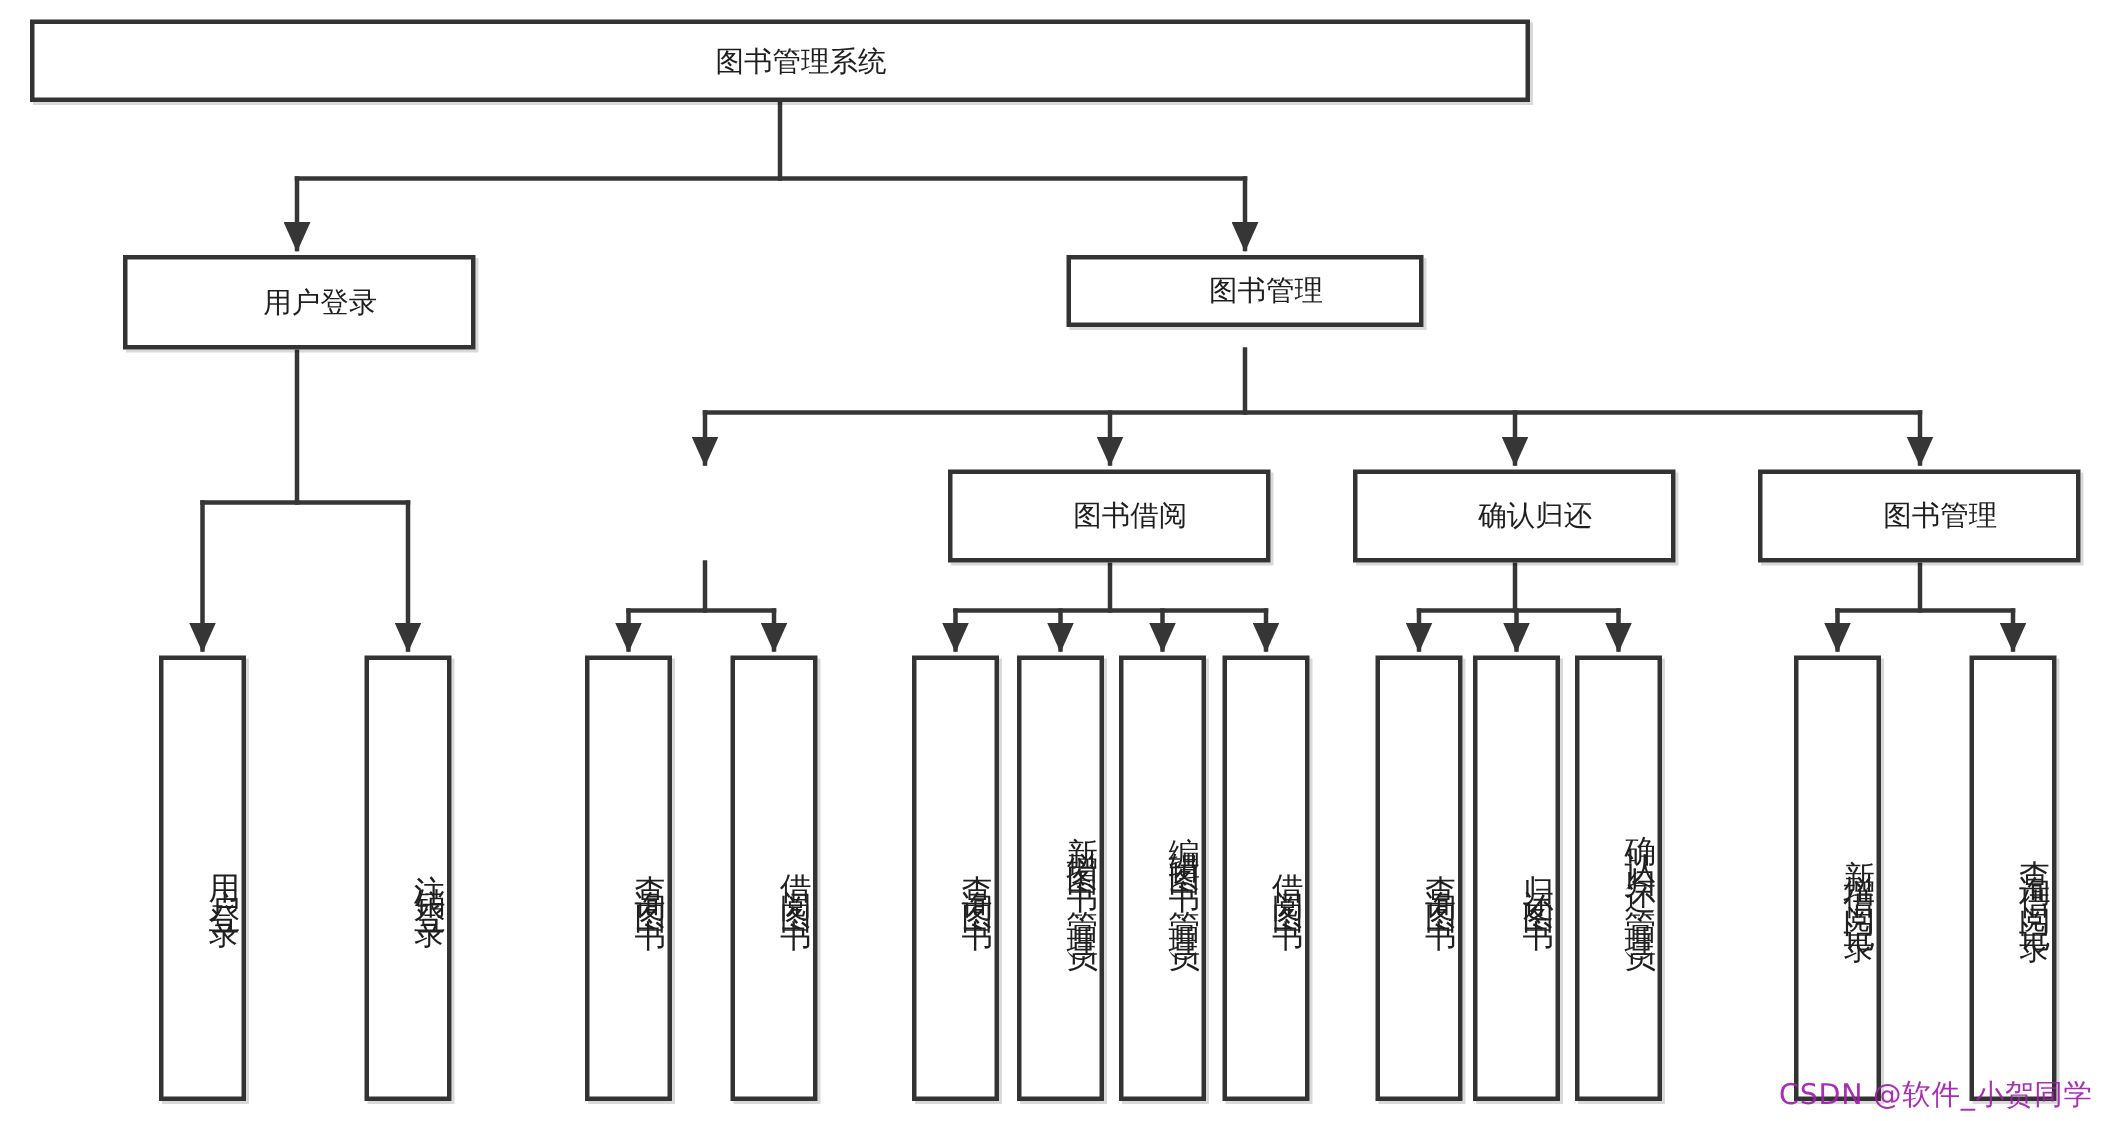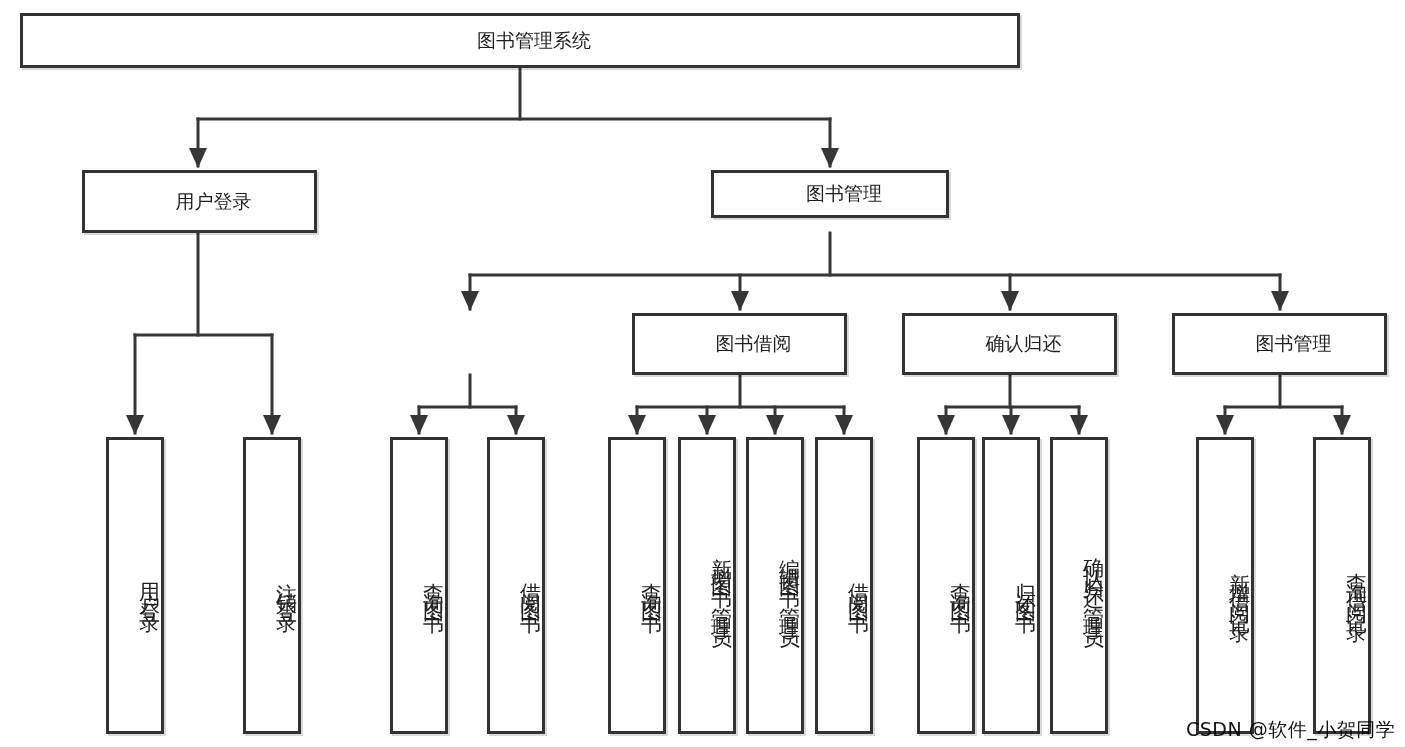--- a/index.html
+++ b/index.html
@@ -31,21 +31,21 @@
   }
   .leaf.x1  { left:106px; }  .leaf.x2  { left:243px; }
   .leaf.x3  { left:390px; }  .leaf.x4  { left:487px; }
   .leaf.x5  { left:608px; }  .leaf.x6  { left:678px; }
   .leaf.x7  { left:746px; }  .leaf.x8  { left:815px; }
   .leaf.x9  { left:917px; }  .leaf.x10 { left:982px; }
   .leaf.x11 { left:1050px; } .leaf.x12 { left:1196px; }
   .leaf.x13 { left:1313px; }
   .watermark {
     position:absolute; left:1186px; top:717px; z-index:6;
-    font-size:19px; color:#000000; opacity:0.92; white-space:nowrap;
+    font-size:19px; color:#a21caf; opacity:0.92; white-space:nowrap;
     letter-spacing:0.5px;
   }
 </style>
 </head>
 <body>
 
 <div class="canvas">
 
   <svg class="connectors" viewBox="0 0 1405 747" xmlns="http://www.w3.org/2000/svg">
     <defs>

